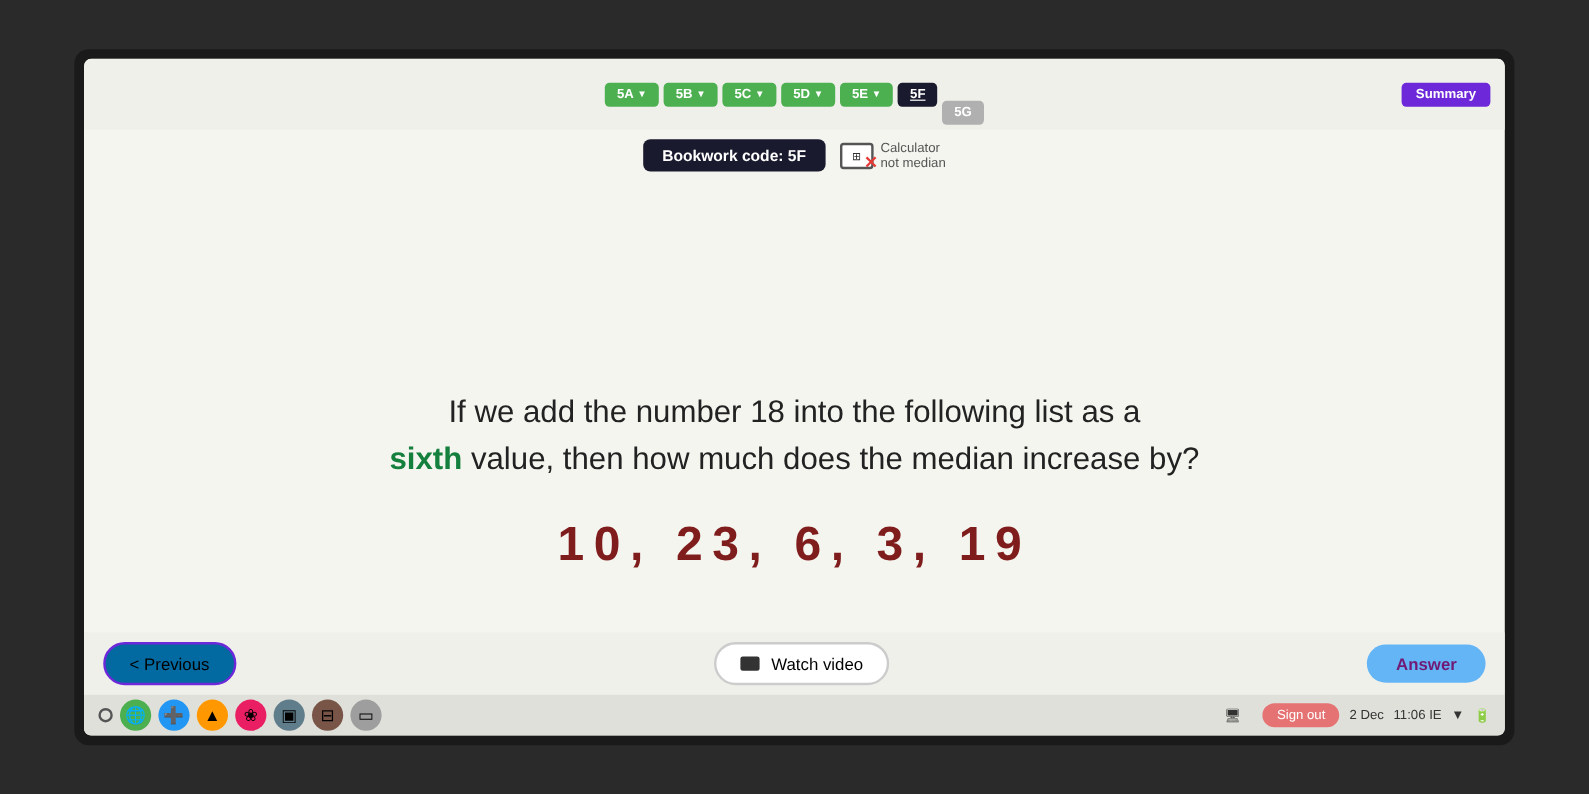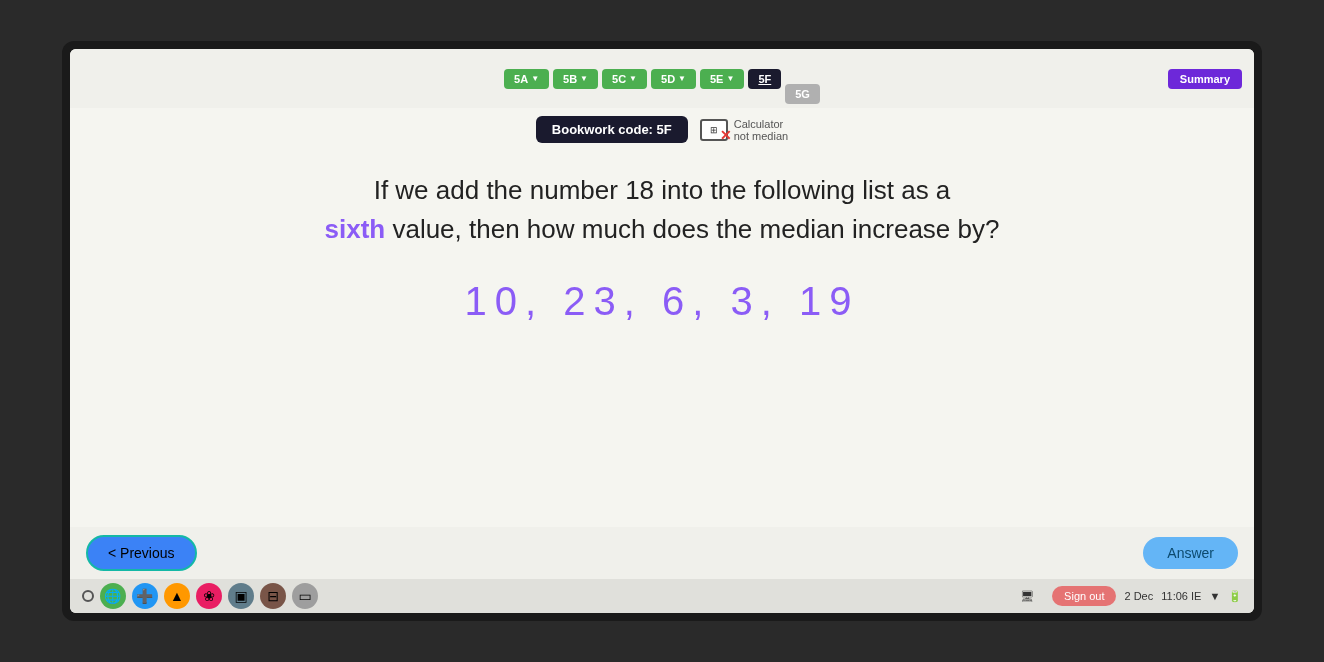--- a/index.html
+++ b/index.html
@@ -140,56 +140,58 @@
       right: -6px;
       bottom: -4px;
     }
 
     
     .question-area {
       flex: 1;
       display: flex;
       flex-direction: column;
       align-items: center;
-      justify-content: flex-start;
+      justify-content: flex-end;
       padding: 20px 40px;
       text-align: center;
     }
 
     .question-text {
       font-size: 26px;
       color: #222;
       line-height: 1.5;
       margin-bottom: 30px;
       max-width: 700px;
     }
 
     .question-text .highlight {
-      color: #8b5cf6;
+      color: #15803d;
       font-weight: bold;
     }
 
     .number-list {
       font-size: 40px;
-      color: #8b5cf6;
+      color: #7f1d1d;
       letter-spacing: 8px;
+      margin-bottom: 30px;
+      font-weight: bold;
     }
 
     
     .bottom-controls {
       display: flex;
       align-items: center;
       justify-content: space-between;
       padding: 8px 16px;
       background: #f0f0eb;
     }
 
     .prev-btn {
-      background: #3b82f6;
-      border: 2px solid #14b8a6;
+      background: #0369a1;
+      border: 2px solid #6d28d9;
       border-radius: 20px;
       padding: 8px 20px;
       font-size: 14px;
       cursor: pointer;
       display: flex;
       align-items: center;
       gap: 6px;
     }
 
     .watch-video-btn {
@@ -199,26 +201,26 @@
       padding: 8px 20px;
       font-size: 14px;
       cursor: pointer;
       display: flex;
       align-items: center;
       gap: 6px;
     }
 
     .answer-btn {
       background: #64b5f6;
-      color: #0c4a6e;
+      color: #701a75;
       border: none;
       border-radius: 20px;
       padding: 8px 24px;
       font-size: 14px;
-      font-weight: 400;
+      font-weight: 700;
       cursor: pointer;
     }
 
     
     .taskbar {
       display: flex;
       align-items: center;
       padding: 4px 12px;
       background: #e0e0db;
       gap: 8px;
@@ -320,20 +322,24 @@
       </div>
     </div>
 
     <div class="question-area">
       <div class="question-text">If we add the number 18 into the following list as a <br><span class="highlight">sixth</span> value, then how much does the median increase by?</div>
       <div class="number-list">10,   23,   6,   3,   19</div>
     </div>
 
     <div class="bottom-controls">
       <button class="prev-btn">&lt; Previous</button>
+      <button class="watch-video-btn">
+        <span style="display:inline-block; width:16px; height:12px; background:#333; border-radius:2px; margin-right:4px;"></span>
+        <span>Watch video</span>
+      </button>
       <button class="answer-btn">Answer</button>
     </div>
 
     <div class="taskbar">
       <div class="taskbar-left">
         <span class="taskbar-dot"></span>
         <div class="taskbar-icon" style="background:#4CAF50;">🌐</div>
         <div class="taskbar-icon" style="background:#2196F3;">➕</div>
         <div class="taskbar-icon" style="background:#FF9800;">▲</div>
         <div class="taskbar-icon" style="background:#e91e63;">❀</div>

